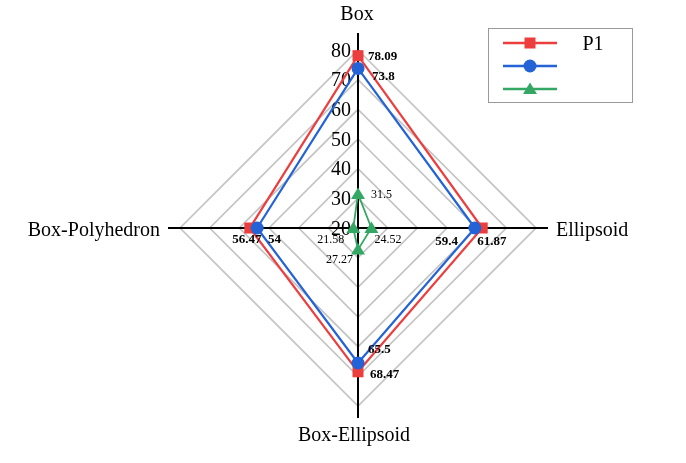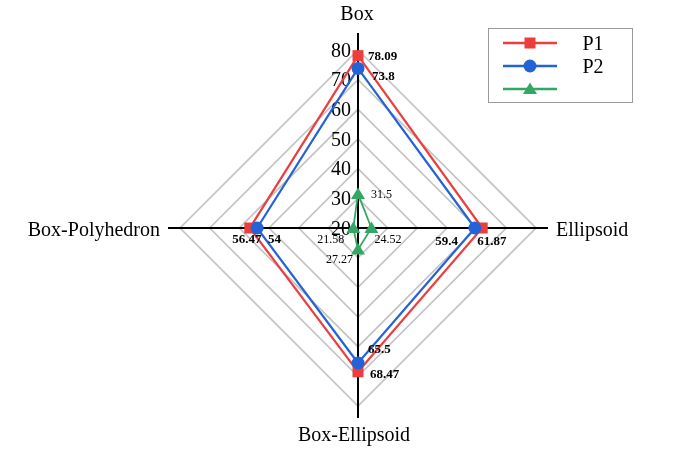--- a/index.html
+++ b/index.html
@@ -96,21 +96,20 @@
           <line x1="1" y1="8" x2="55" y2="8" stroke="#ed3e3e" stroke-width="2.5"></line>
           <rect x="22.5" y="2.5" width="11" height="11" fill="#ed3e3e"></rect>
         </svg>
         <div class="legend-label">P1</div>
       </div>
       <div class="legend-row">
         <svg width="56" height="16" class="legend-sample">
           <line x1="1" y1="8" x2="55" y2="8" stroke="#2363d5" stroke-width="2.5"></line>
           <circle cx="28" cy="8" r="6.5" fill="#2363d5"></circle>
         </svg>
-        <div class="legend-label">P2</div>
       </div>
       <div class="legend-row">
         <svg width="56" height="16" class="legend-sample">
           <line x1="1" y1="8" x2="55" y2="8" stroke="#35a765" stroke-width="2.5"></line>
           <polygon points="28,1.5 21,13 35,13" fill="#35a765"></polygon>
         </svg>
       </div>
     </div>
 </div>
 

